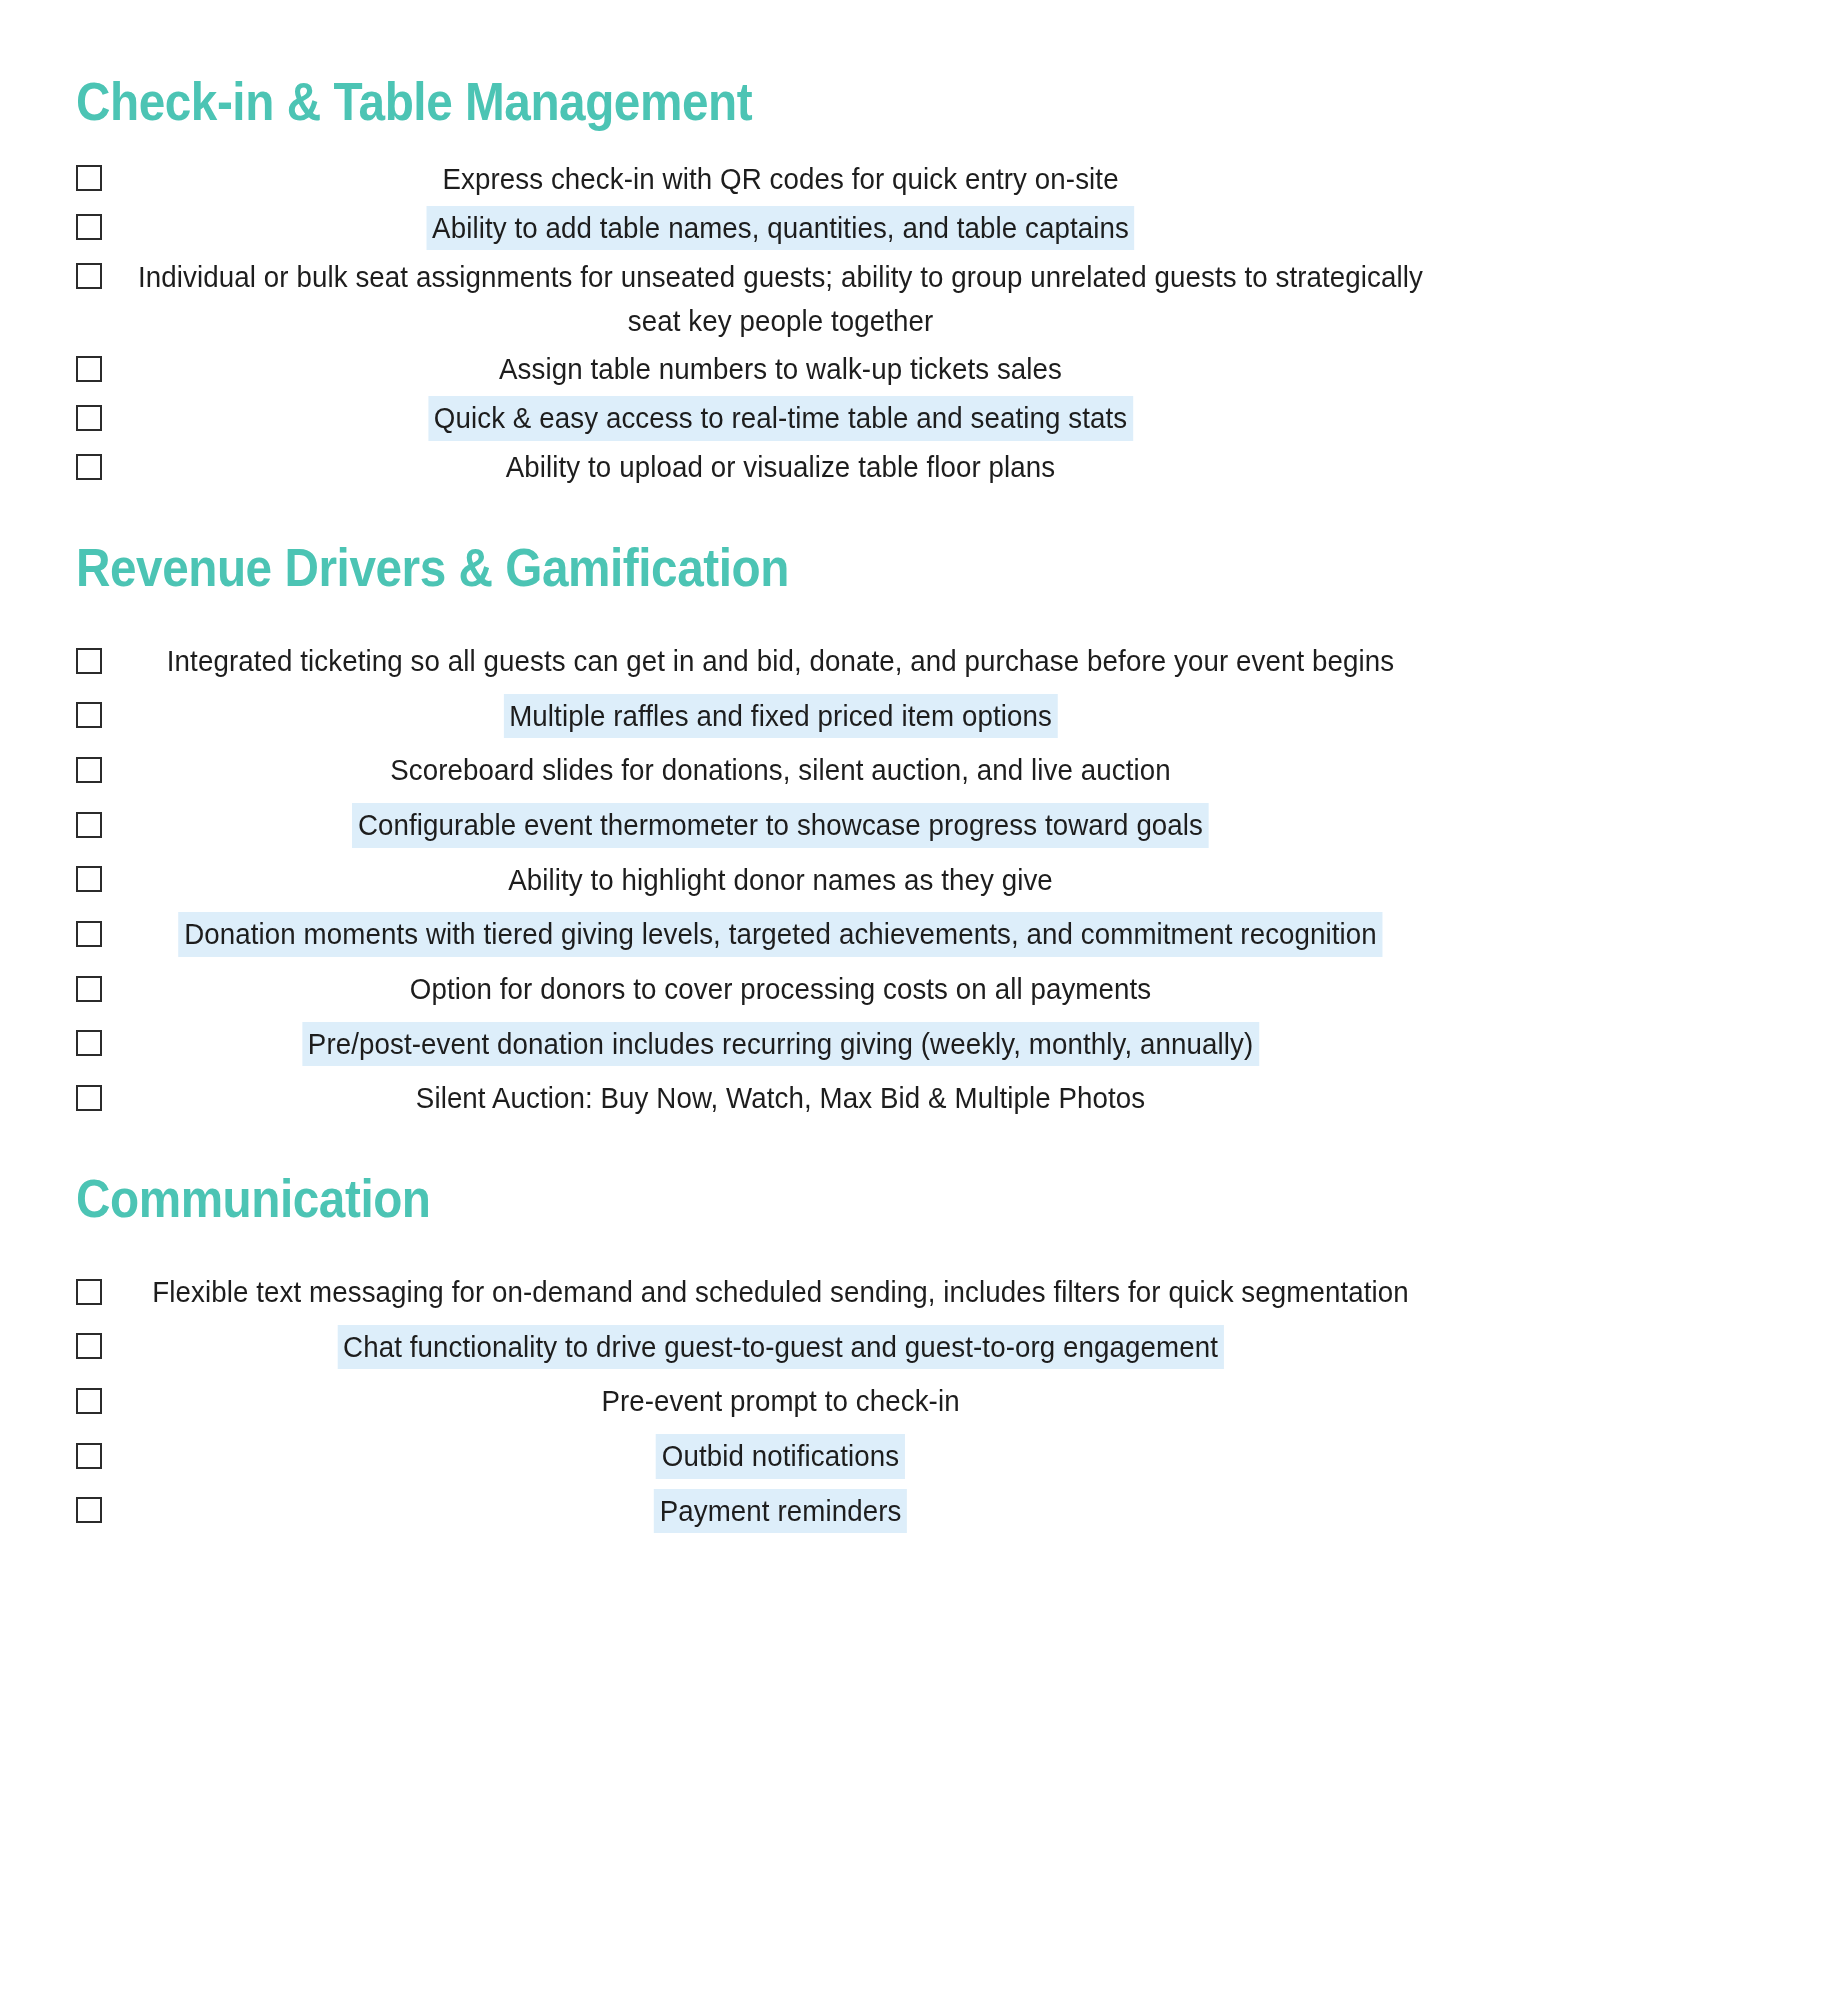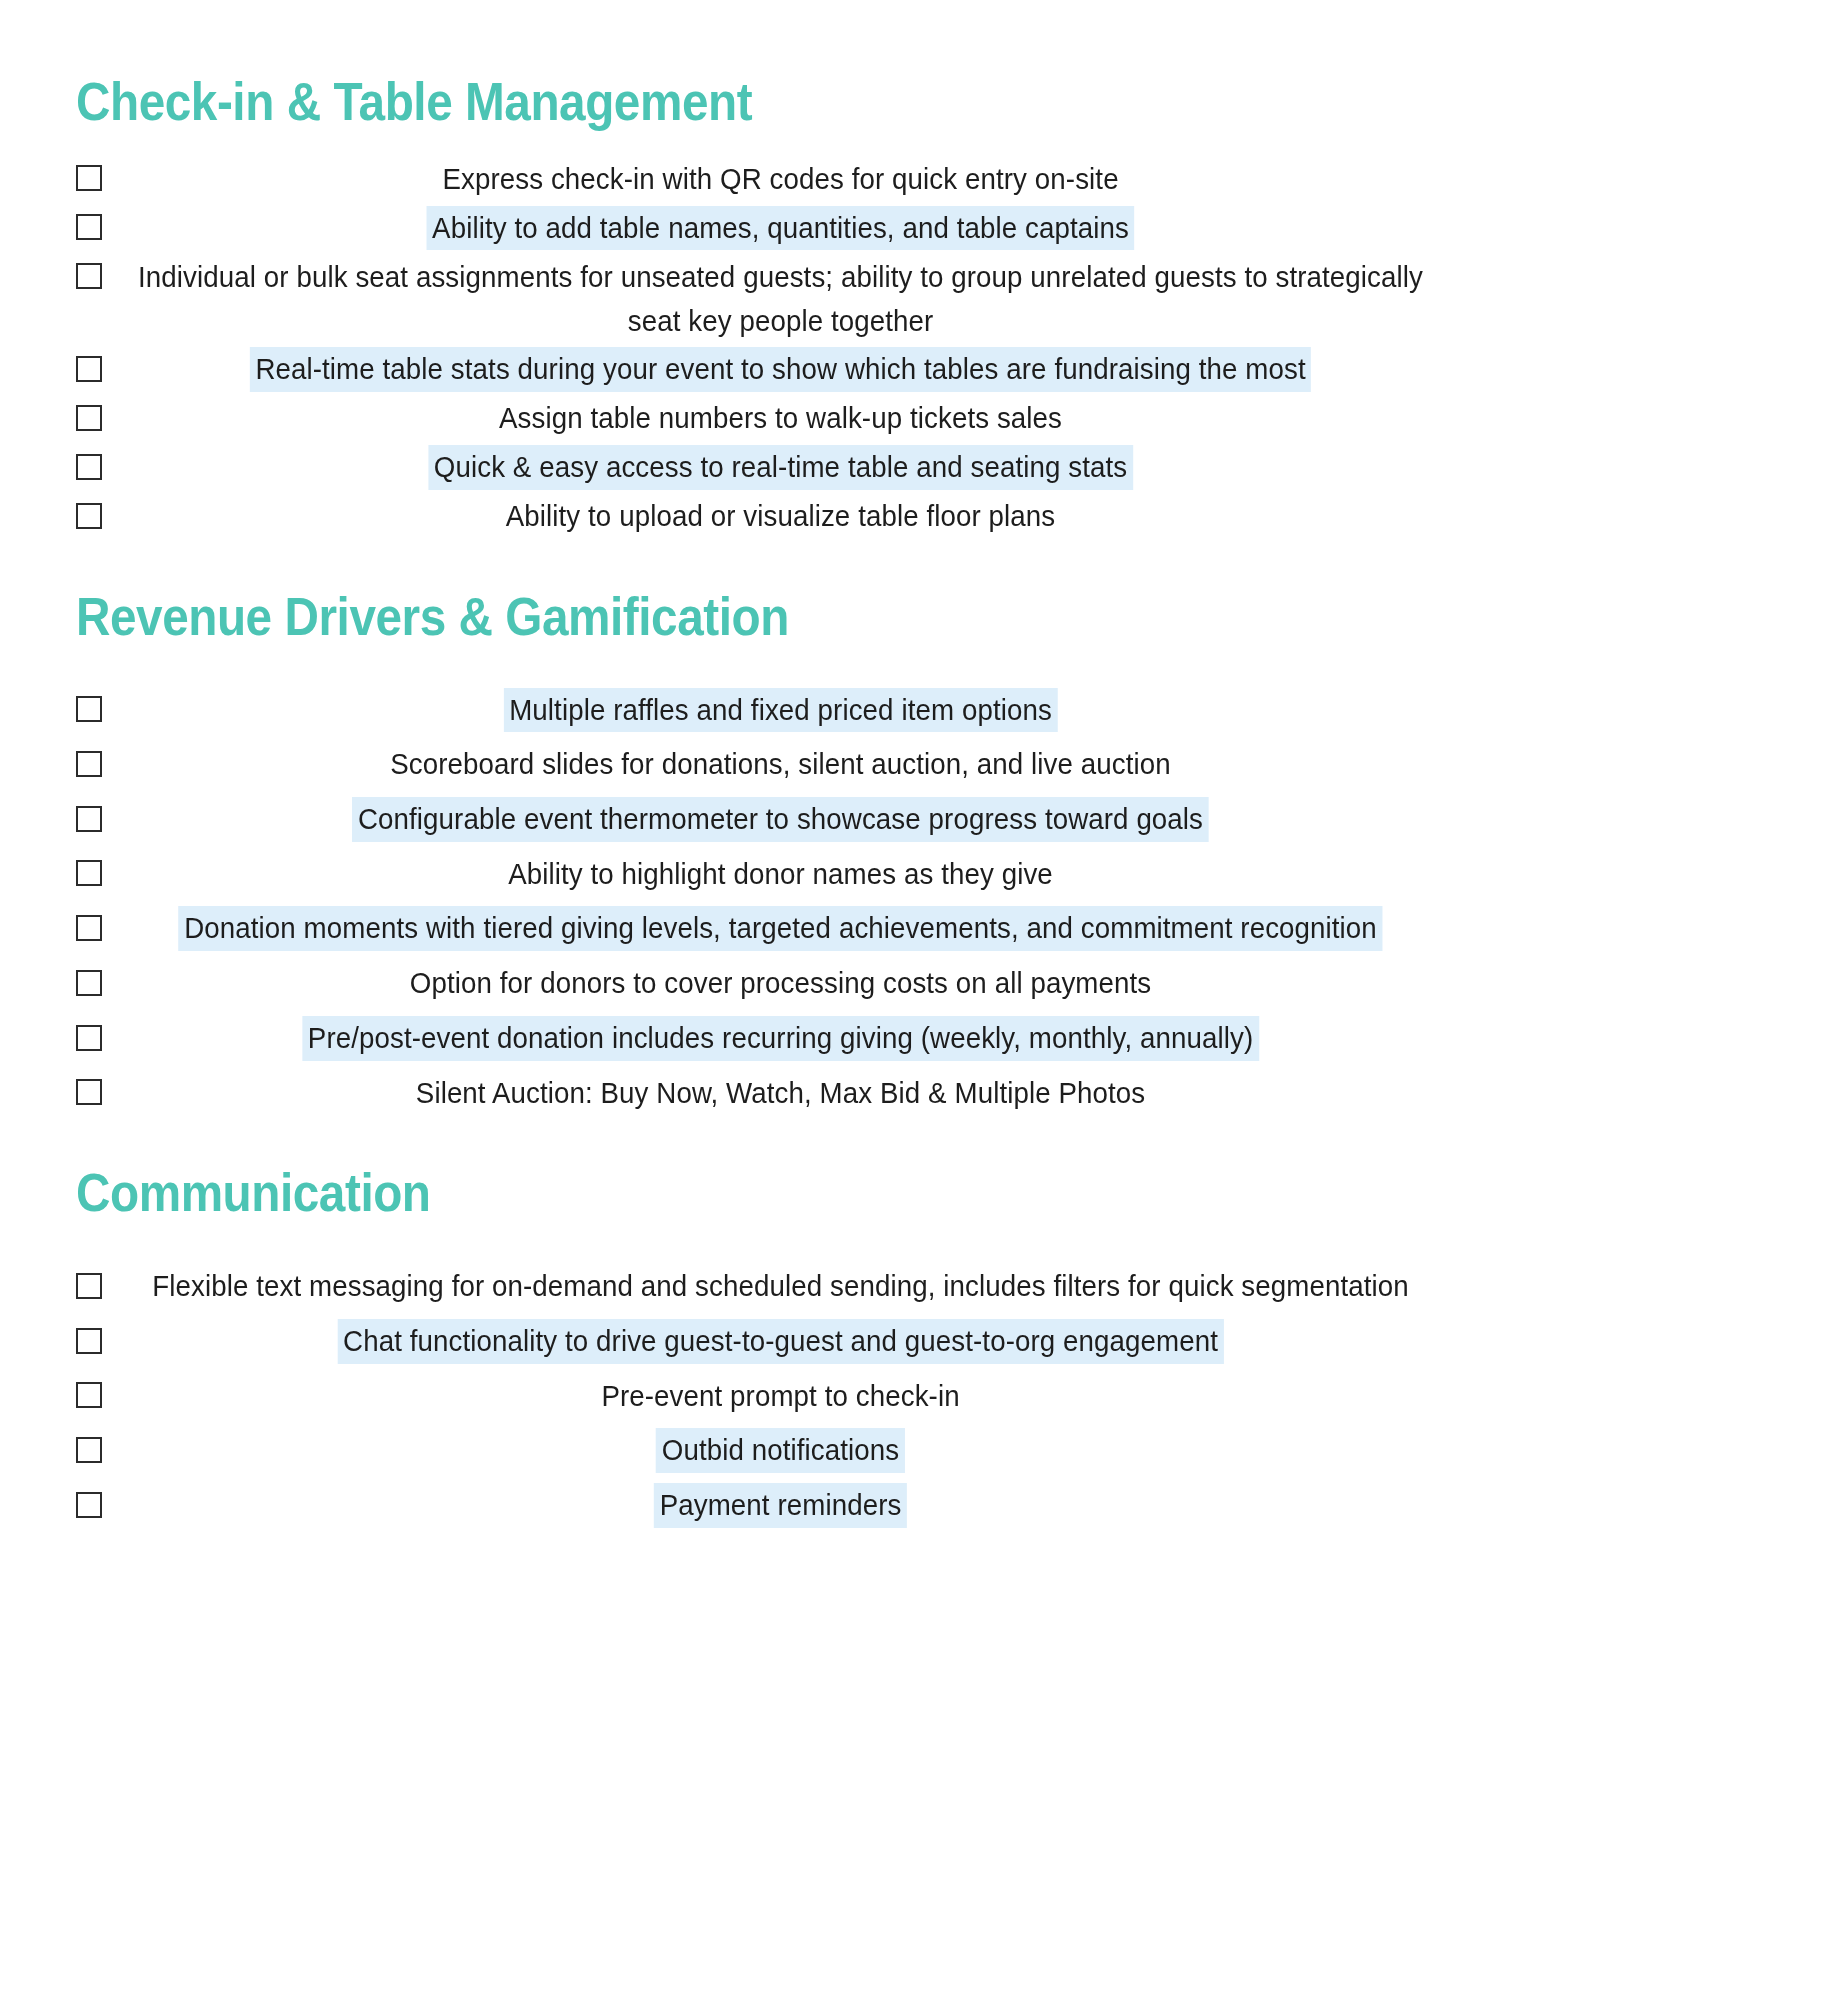--- a/index.html
+++ b/index.html
@@ -113,42 +113,42 @@
         <span class="item-text" style="color: rgb(29, 29, 29);"><span class="txt">Express check-in with QR codes for quick entry on-site</span></span>
       </li>
       <li class="check-item hl">
         <span class="checkbox"></span>
         <span class="item-text" style="color: rgb(29, 29, 29);"><span class="txt" style="background: rgb(221, 238, 250);">Ability to add table names, quantities, and table captains</span></span>
       </li>
       <li class="check-item">
         <span class="checkbox"></span>
         <span class="item-text" style="color: rgb(29, 29, 29);"><span class="txt">Individual or bulk seat assignments for unseated guests; ability to group unrelated guests to strategically seat key people together</span></span>
       </li>
-      <li class="check-item hl">
-        <span class="checkbox"></span>
-        <span class="item-text" style="color: rgb(29, 29, 29);"><span class="txt" style="background: rgb(221, 238, 250);">Real-time table stats during your event to show which tables are fundraising the most</span></span>
-      </li>
       <li class="check-item">
         <span class="checkbox"></span>
         <span class="item-text" style="color: rgb(29, 29, 29);"><span class="txt">Assign table numbers to walk-up tickets sales</span></span>
       </li>
       <li class="check-item hl">
         <span class="checkbox"></span>
         <span class="item-text" style="color: rgb(29, 29, 29);"><span class="txt" style="background: rgb(221, 238, 250);">Quick &amp; easy access to real-time table and seating stats</span></span>
       </li>
       <li class="check-item">
         <span class="checkbox"></span>
         <span class="item-text" style="color: rgb(29, 29, 29);"><span class="txt">Ability to upload or visualize table floor plans</span></span>
       </li>
     </ul>
   </section>
 
   <section class="section revenue">
     <h2 class="section-title" style="color: rgb(76, 196, 180);">Revenue Drivers &amp; Gamification</h2>
     <ul class="checklist">
+      <li class="check-item">
+        <span class="checkbox"></span>
+        <span class="item-text" style="color: rgb(29, 29, 29);"><span class="txt">Integrated ticketing so all guests can get in and bid, donate, and purchase before your event begins</span></span>
+      </li>
       <li class="check-item hl">
         <span class="checkbox"></span>
         <span class="item-text" style="color: rgb(29, 29, 29);"><span class="txt" style="background: rgb(221, 238, 250);">Multiple raffles and fixed priced item options</span></span>
       </li>
       <li class="check-item">
         <span class="checkbox"></span>
         <span class="item-text" style="color: rgb(29, 29, 29);"><span class="txt">Scoreboard slides for donations, silent auction, and live auction</span></span>
       </li>
       <li class="check-item hl">
         <span class="checkbox"></span>

